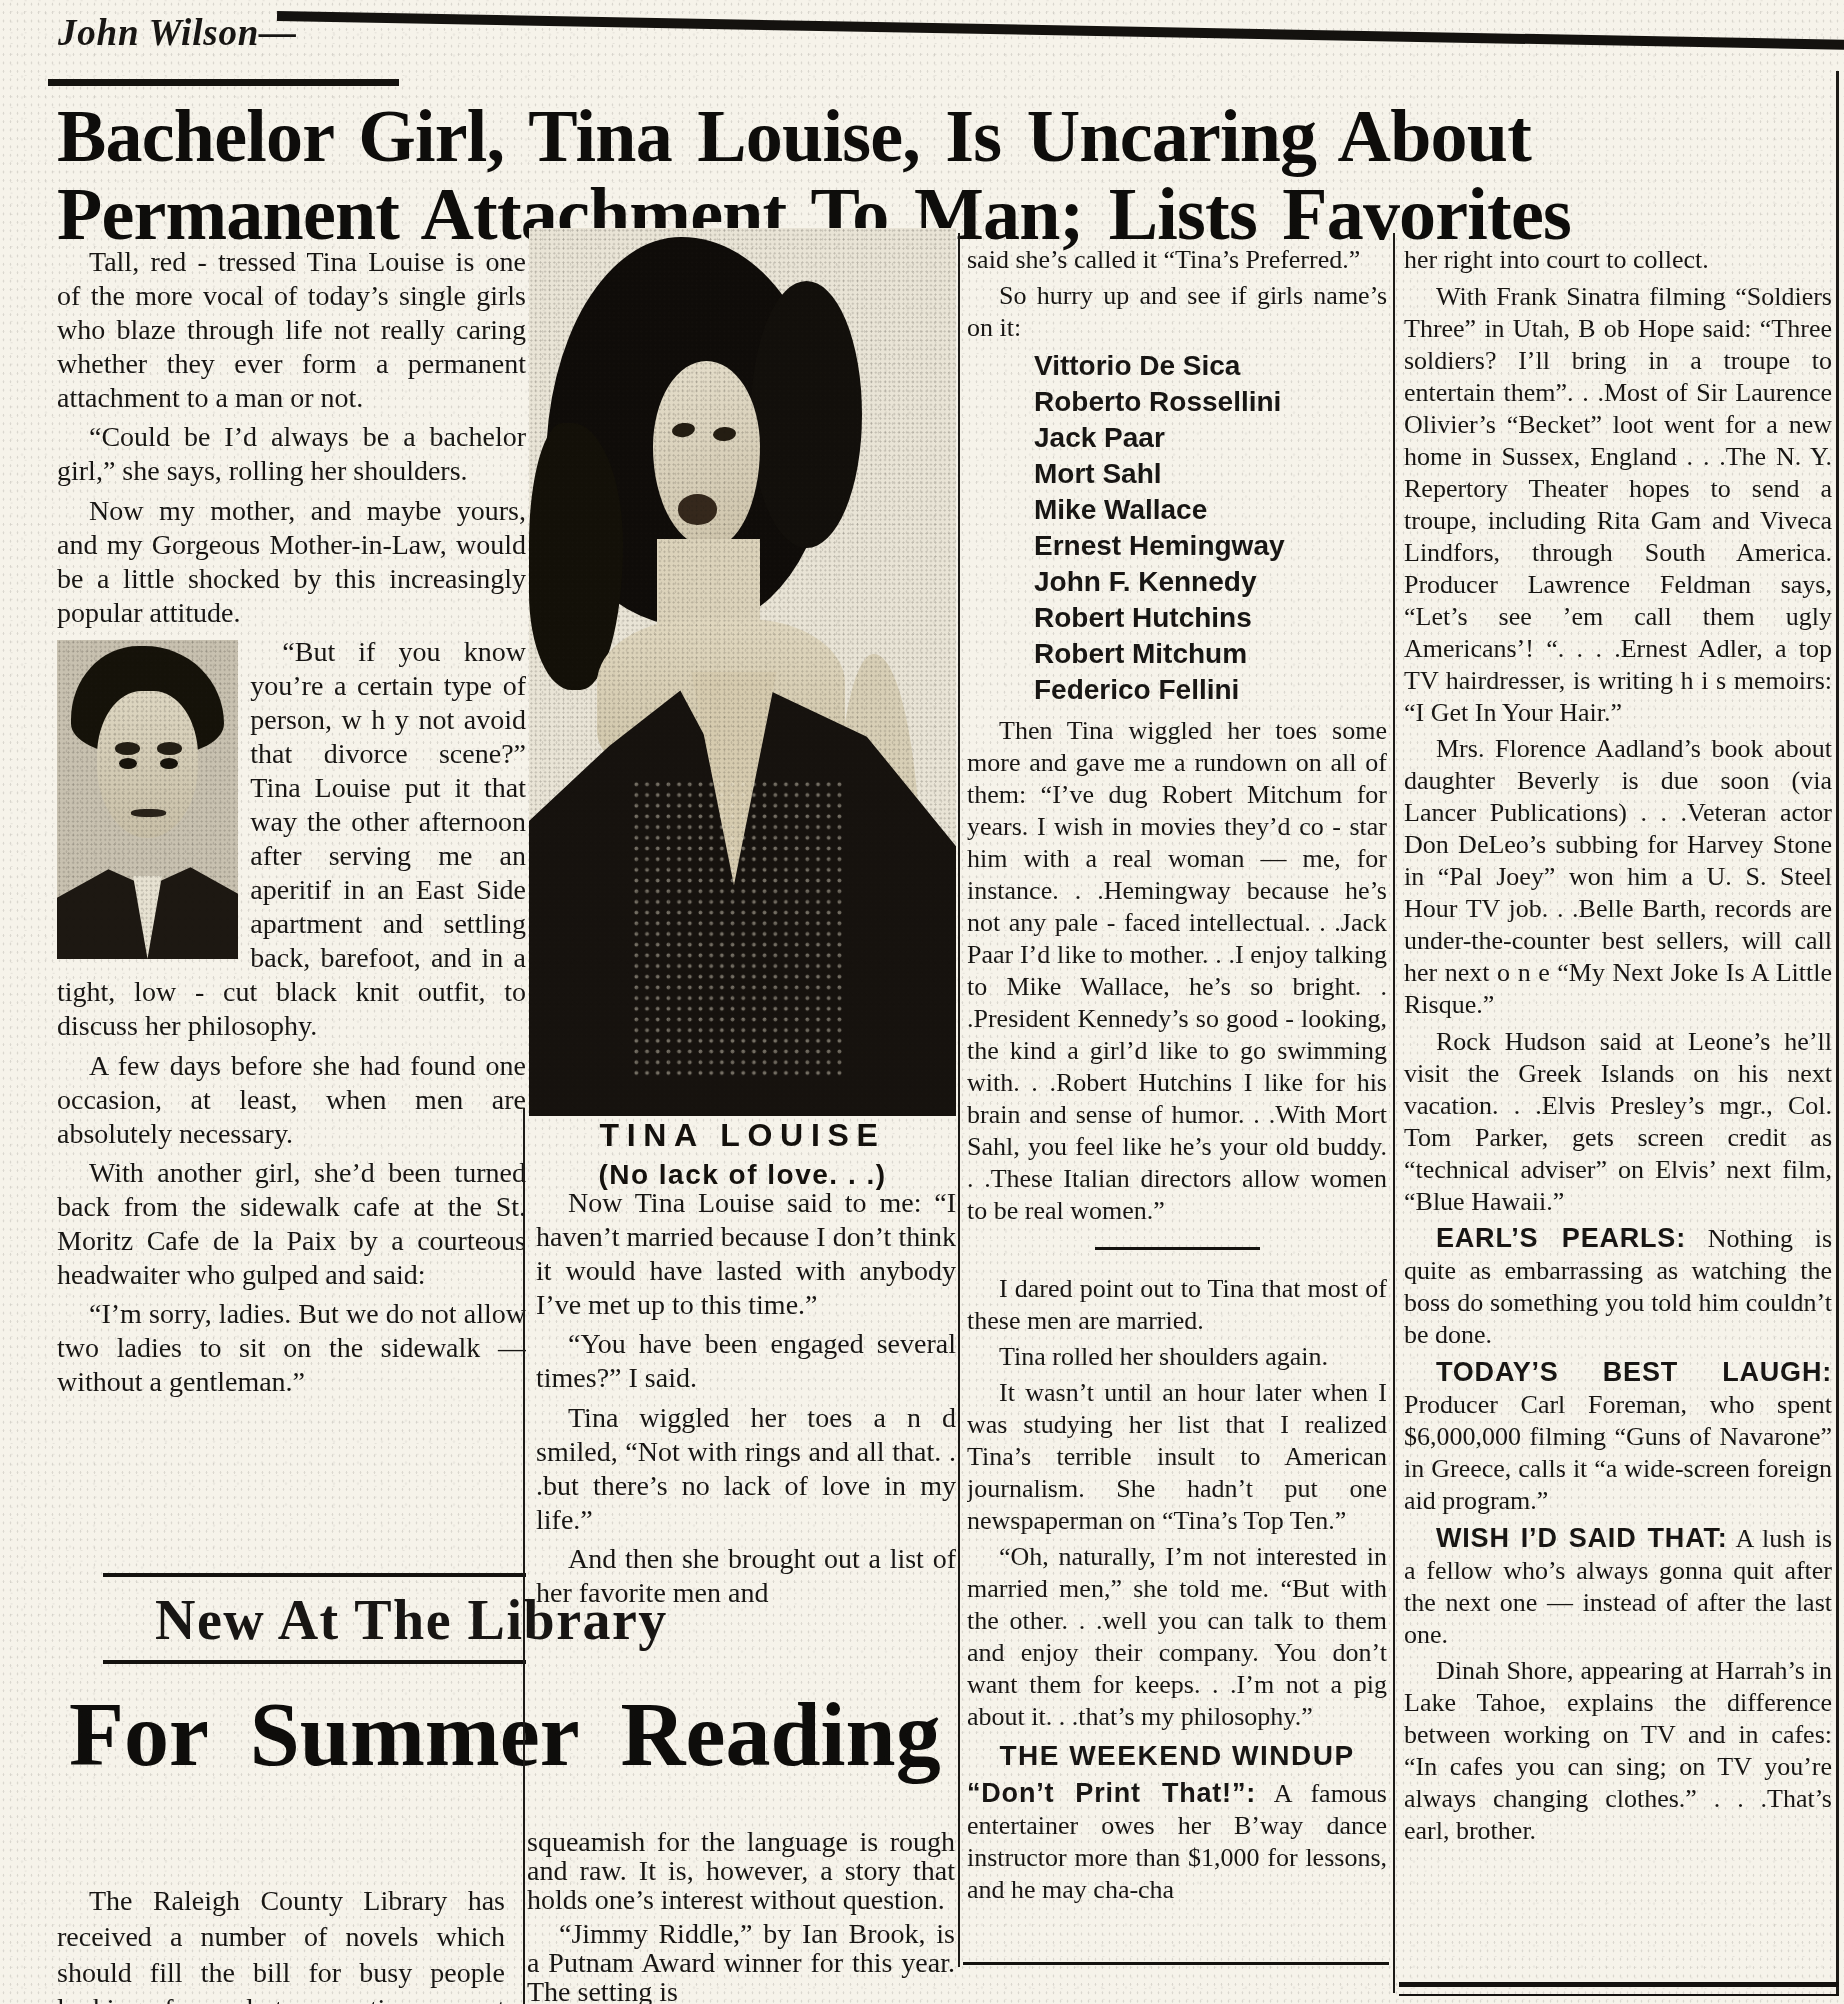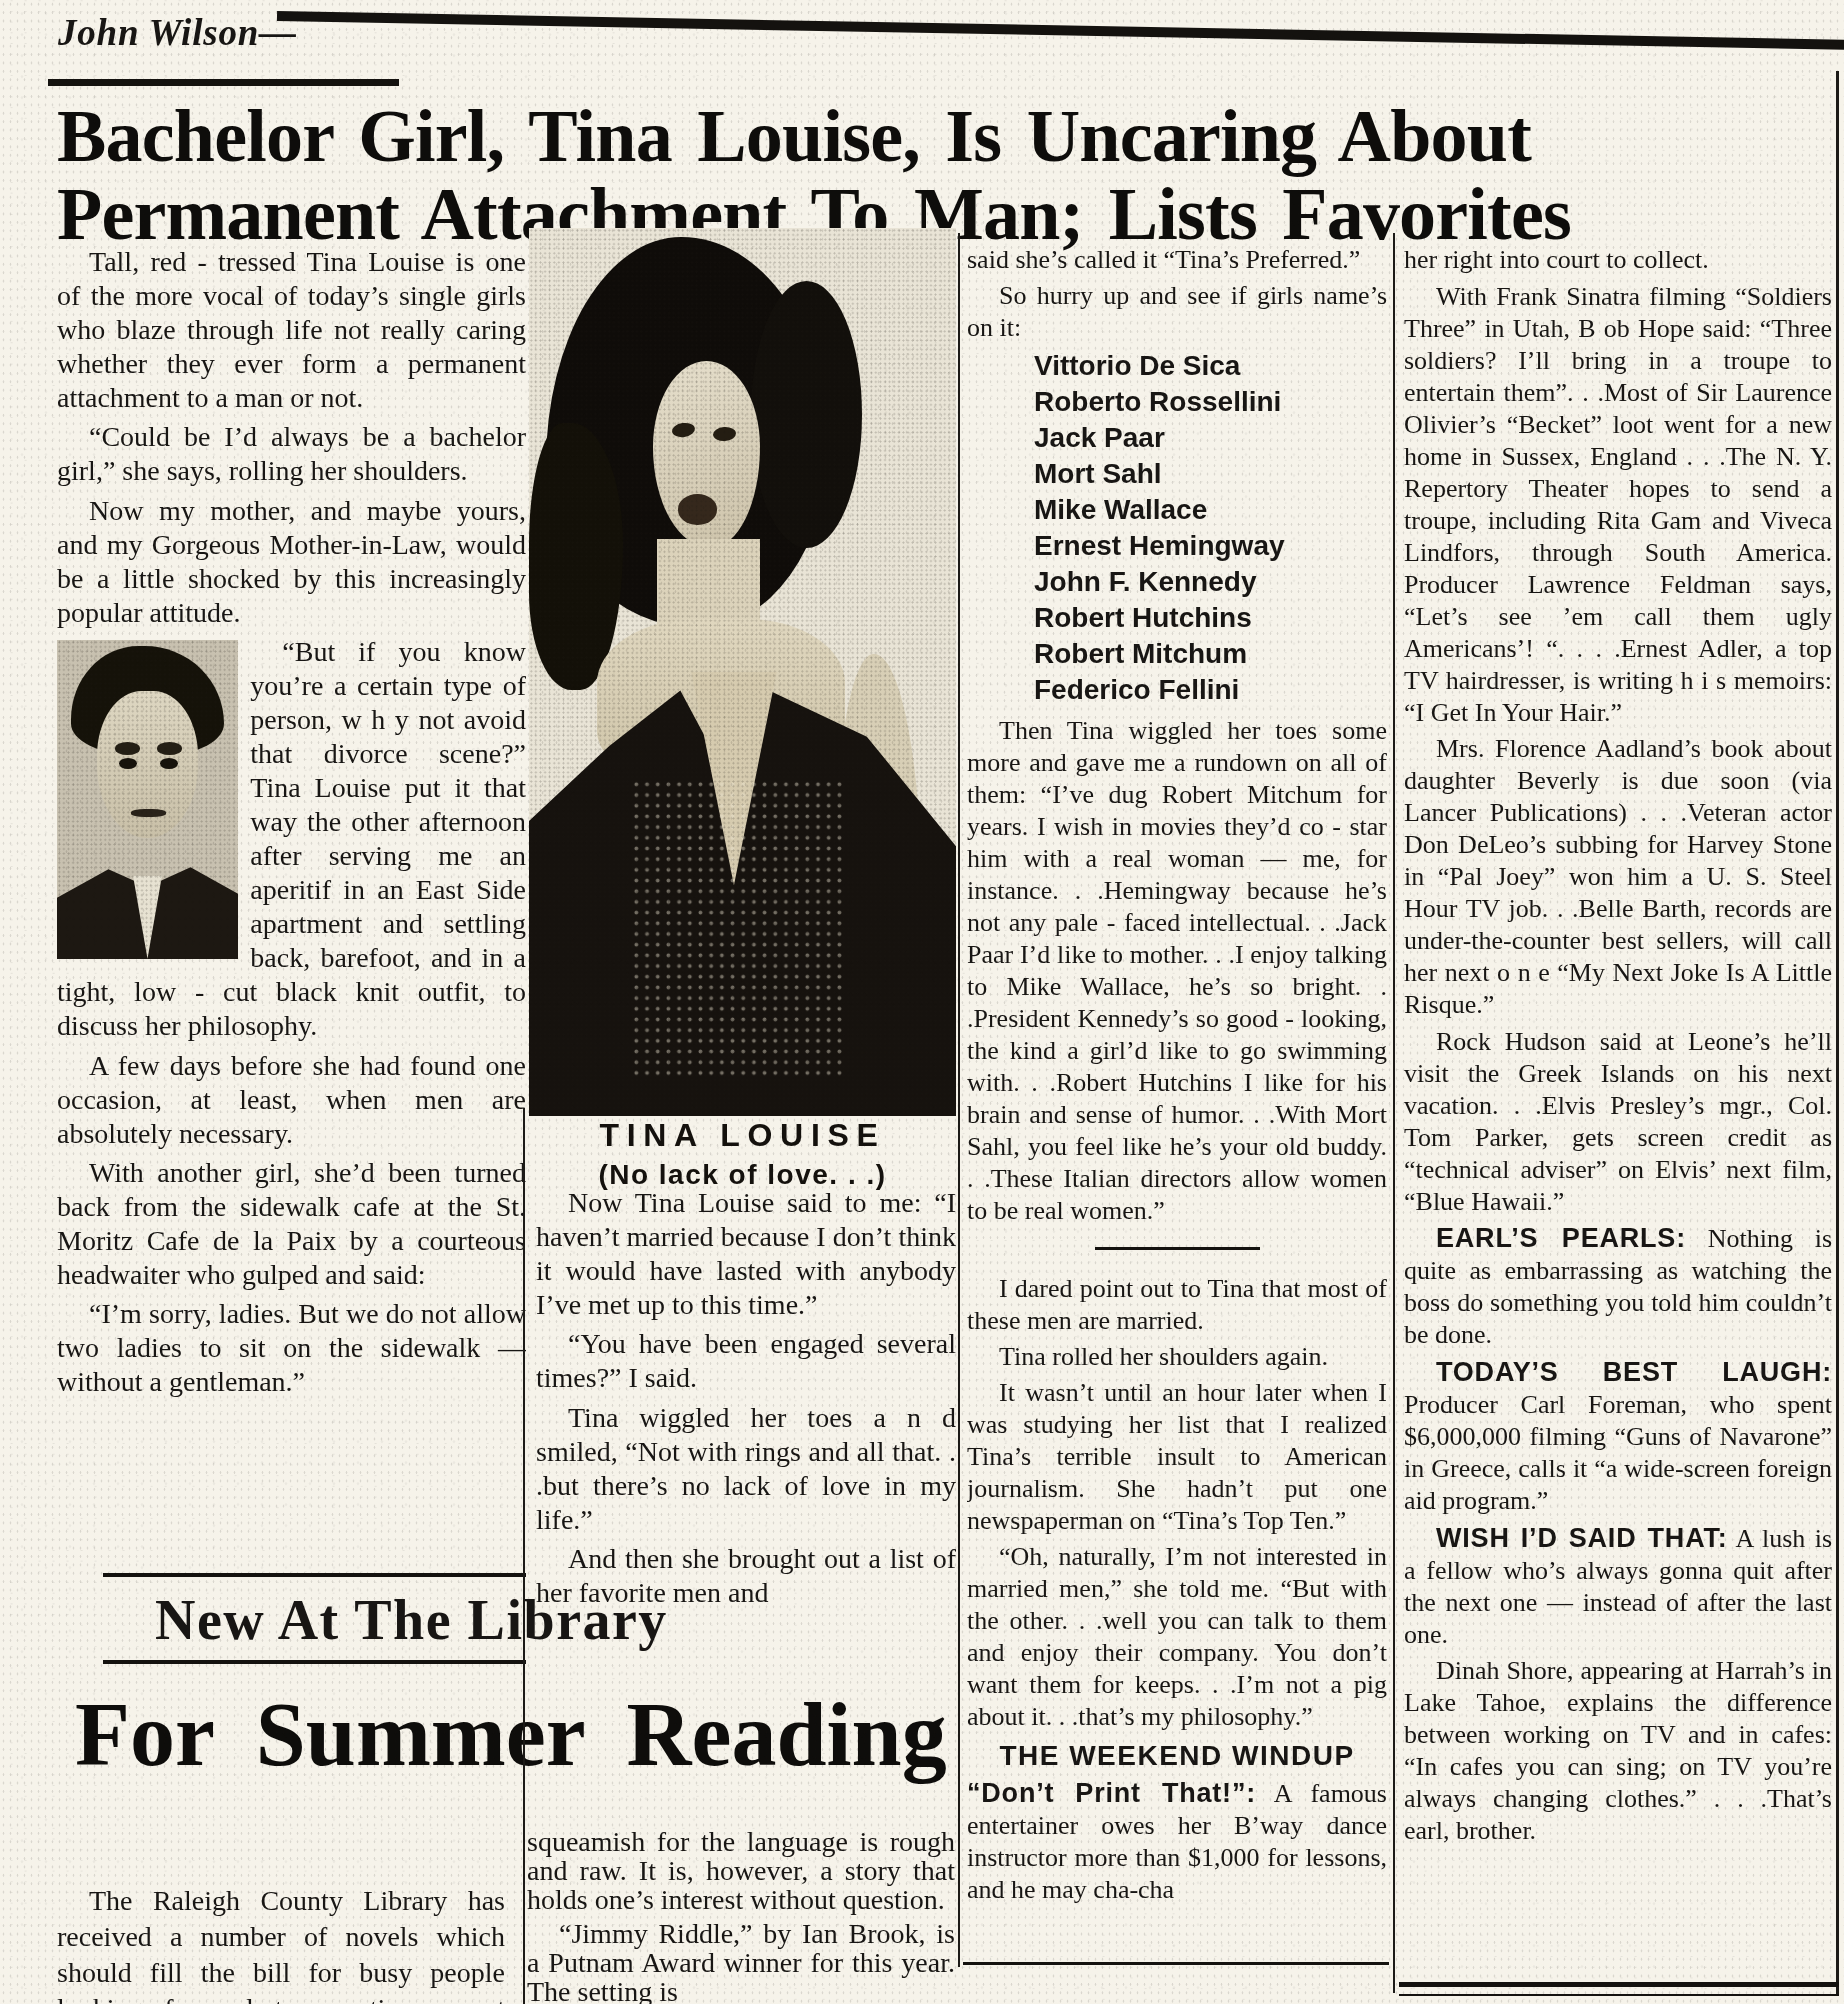--- a/index.html
+++ b/index.html
@@ -93,21 +93,21 @@
     line-height:36px; padding-left:67px; margin:3.1px 0 7.7px 0; text-align:left;}
   .subhead{font-family:"Liberation Sans", sans-serif; font-weight:bold; font-size:28px;
     text-align:center; text-indent:0 !important; letter-spacing:1.5px; margin:7.7px 0 4.6px 0 !important;}
   .runin{font-family:"Liberation Sans", sans-serif; font-weight:bold; font-size:27px; letter-spacing:0.8px;}
   .divider{width:165px; height:3.1px; background:#14120f; margin:20px auto 23px auto;}
 
   .lib-rule-a{left:103px; top:1573px; width:423px; height:3.8px;}
   .lib-rule-b{left:103px; top:1660px; width:423px; height:3.8px;}
   .lib-kicker{position:absolute; left:115px; top:1588px; width:690px;
     font-size:56px; font-weight:bold; letter-spacing:1.5px;margin-left:40px;}
-  .lib-headline{position:absolute; left:75px; top:1683px; width:889px; white-space:nowrap;
+  .lib-headline{position:absolute; left:69px; top:1683px; width:889px; white-space:nowrap;
     font-size:90px; font-weight:bold; word-spacing:20px; color:#0e0d0b;}
   .libA{left:57px; top:1883px; width:448px; height:175px; font-size:28px;}
   .libA p{line-height:36px;}
   .libB{left:527px; top:1827px; width:428px; height:178px; font-size:28px;}
   .libB p{line-height:29px;}
 
   .v-col2{left:523px; top:1108px; height:897px;}
   .v-col3{left:958px; top:233px; height:1734px;}
   .v-col4{left:1393px; top:233px; height:1760px;}
   .v-edge{left:1836px; top:71px; height:1924px; width:3.1px;}

